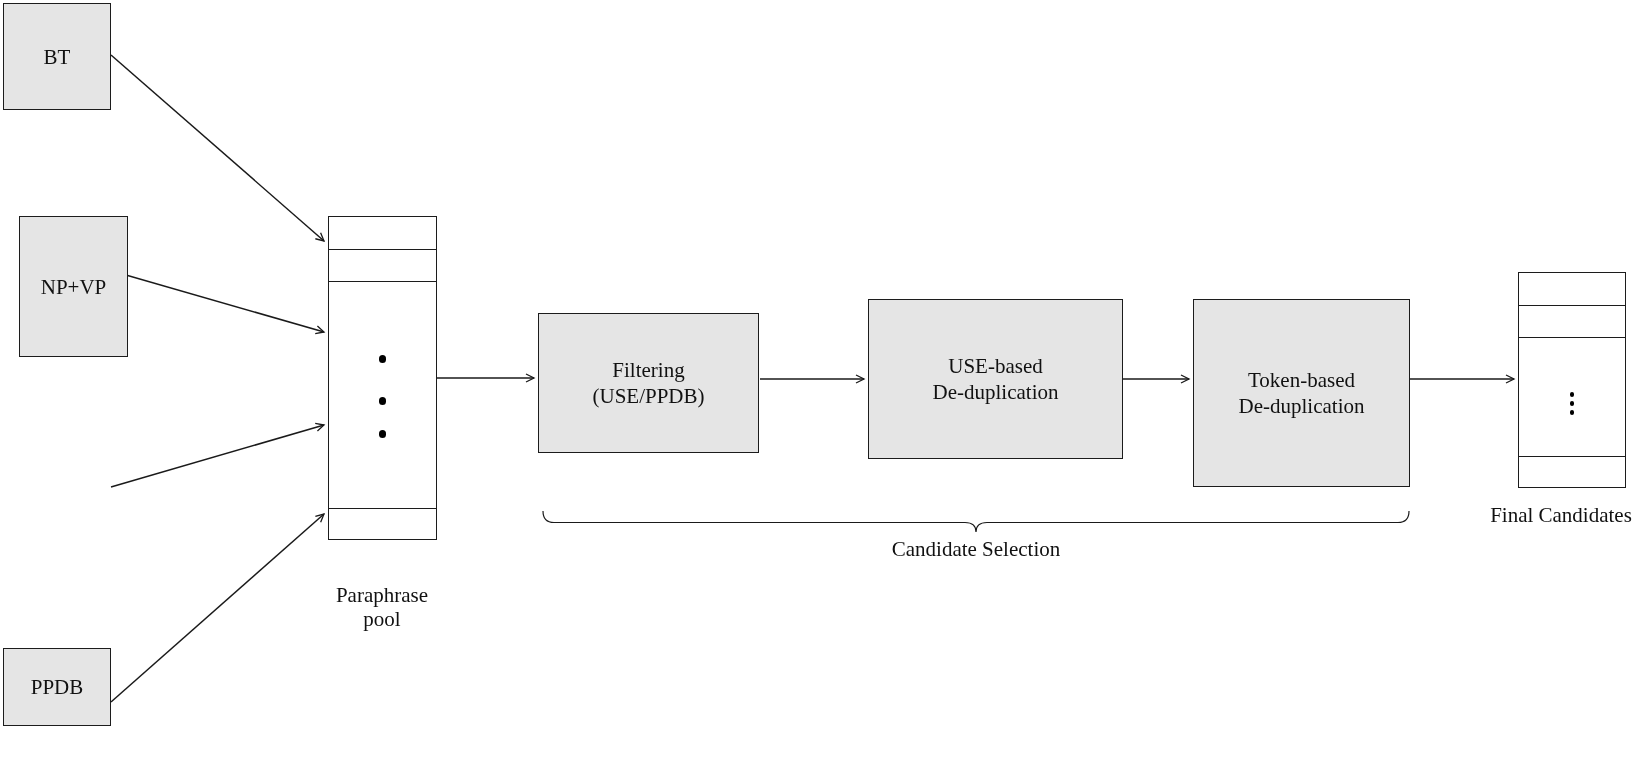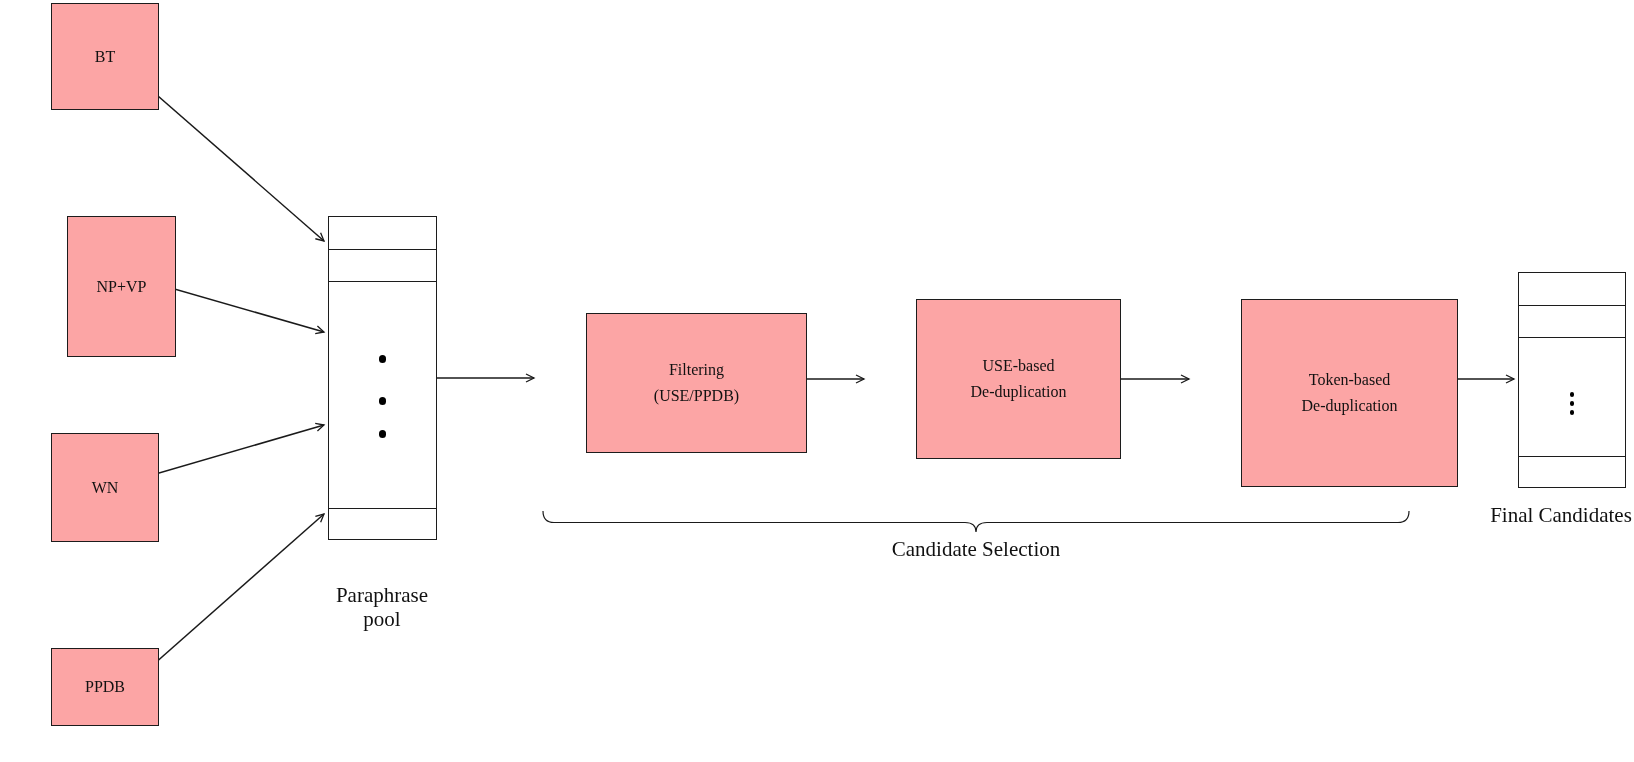--- a/index.html
+++ b/index.html
@@ -19,29 +19,28 @@
   .connector-layer {
     position: absolute;
     left: 0;
     top: 0;
     width: 1634px;
     height: 762px;
   }
   .box {
     position: absolute;
     border: 1.5px solid #1c1c1c;
-    background: #fca5a5;
+    background: #e5e5e5;
     box-sizing: border-box;
     display: flex;
     align-items: center;
     justify-content: center;
     text-align: center;
-    font-size: 16px;
+    font-size: 21px;
     line-height: 26px;
-    margin-left: 48px;
   }
   .stack {
     position: absolute;
     border: 1.5px solid #1c1c1c;
     background: #ffffff;
     box-sizing: border-box;
   }
   .stack .divider {
     position: absolute;
     left: 0;
@@ -86,23 +85,20 @@
     </g>
     <path d="M543,511 Q543,522.5 554,522.5 L965,522.5 Q976,522.5 976,532 Q976,522.5 987,522.5 L1398,522.5 Q1409,522.5 1409,511" fill="none" stroke="#1a1a1a" stroke-width="1.2"></path>
   </svg>
 
   <div class="box" style="left:3px; top:3px; width:108px; height:107px;">
     <span>BT</span>
   </div>
   <div class="box" style="left:19px; top:216px; width:109px; height:141px;">
     <span>NP+VP</span>
   </div>
-  <div class="box" style="left:3px; top:433px; width:108px; height:109px;">
-    <span>WN</span>
-  </div>
   <div class="box" style="left:3px; top:648px; width:108px; height:78px;">
     <span>PPDB</span>
   </div>
 
   <div class="stack" style="left:328px; top:216px; width:109px; height:324px;">
     <div class="divider" style="top:32px;"></div>
     <div class="divider" style="top:64px;"></div>
     <div class="divider" style="top:291px;"></div>
     <div class="dot pool-dot" style="top:138px;"></div>
     <div class="dot pool-dot" style="top:180px;"></div>
@@ -112,21 +108,21 @@
     <div>Paraphrase</div>
     <div>pool</div>
   </div>
 
   <div class="box" style="left:538px; top:313px; width:221px; height:140px;">
     <span>
       <span style="display:block">Filtering</span>
       <span style="display:block">(USE/PPDB)</span>
     </span>
   </div>
-  <div class="box" style="left:868px; top:299px; width:205px; height:160px;align-items:center;">
+  <div class="box" style="left:868px; top:299px; width:255px; height:160px;align-items:center;">
     <span>
       <span style="display:block">USE-based</span>
       <span style="display:block">De-duplication</span>
     </span>
   </div>
   <div class="box" style="left:1193px; top:299px; width:217px; height:188px;">
     <span>
       <span style="display:block">Token-based</span>
       <span style="display:block">De-duplication</span>
     </span>

